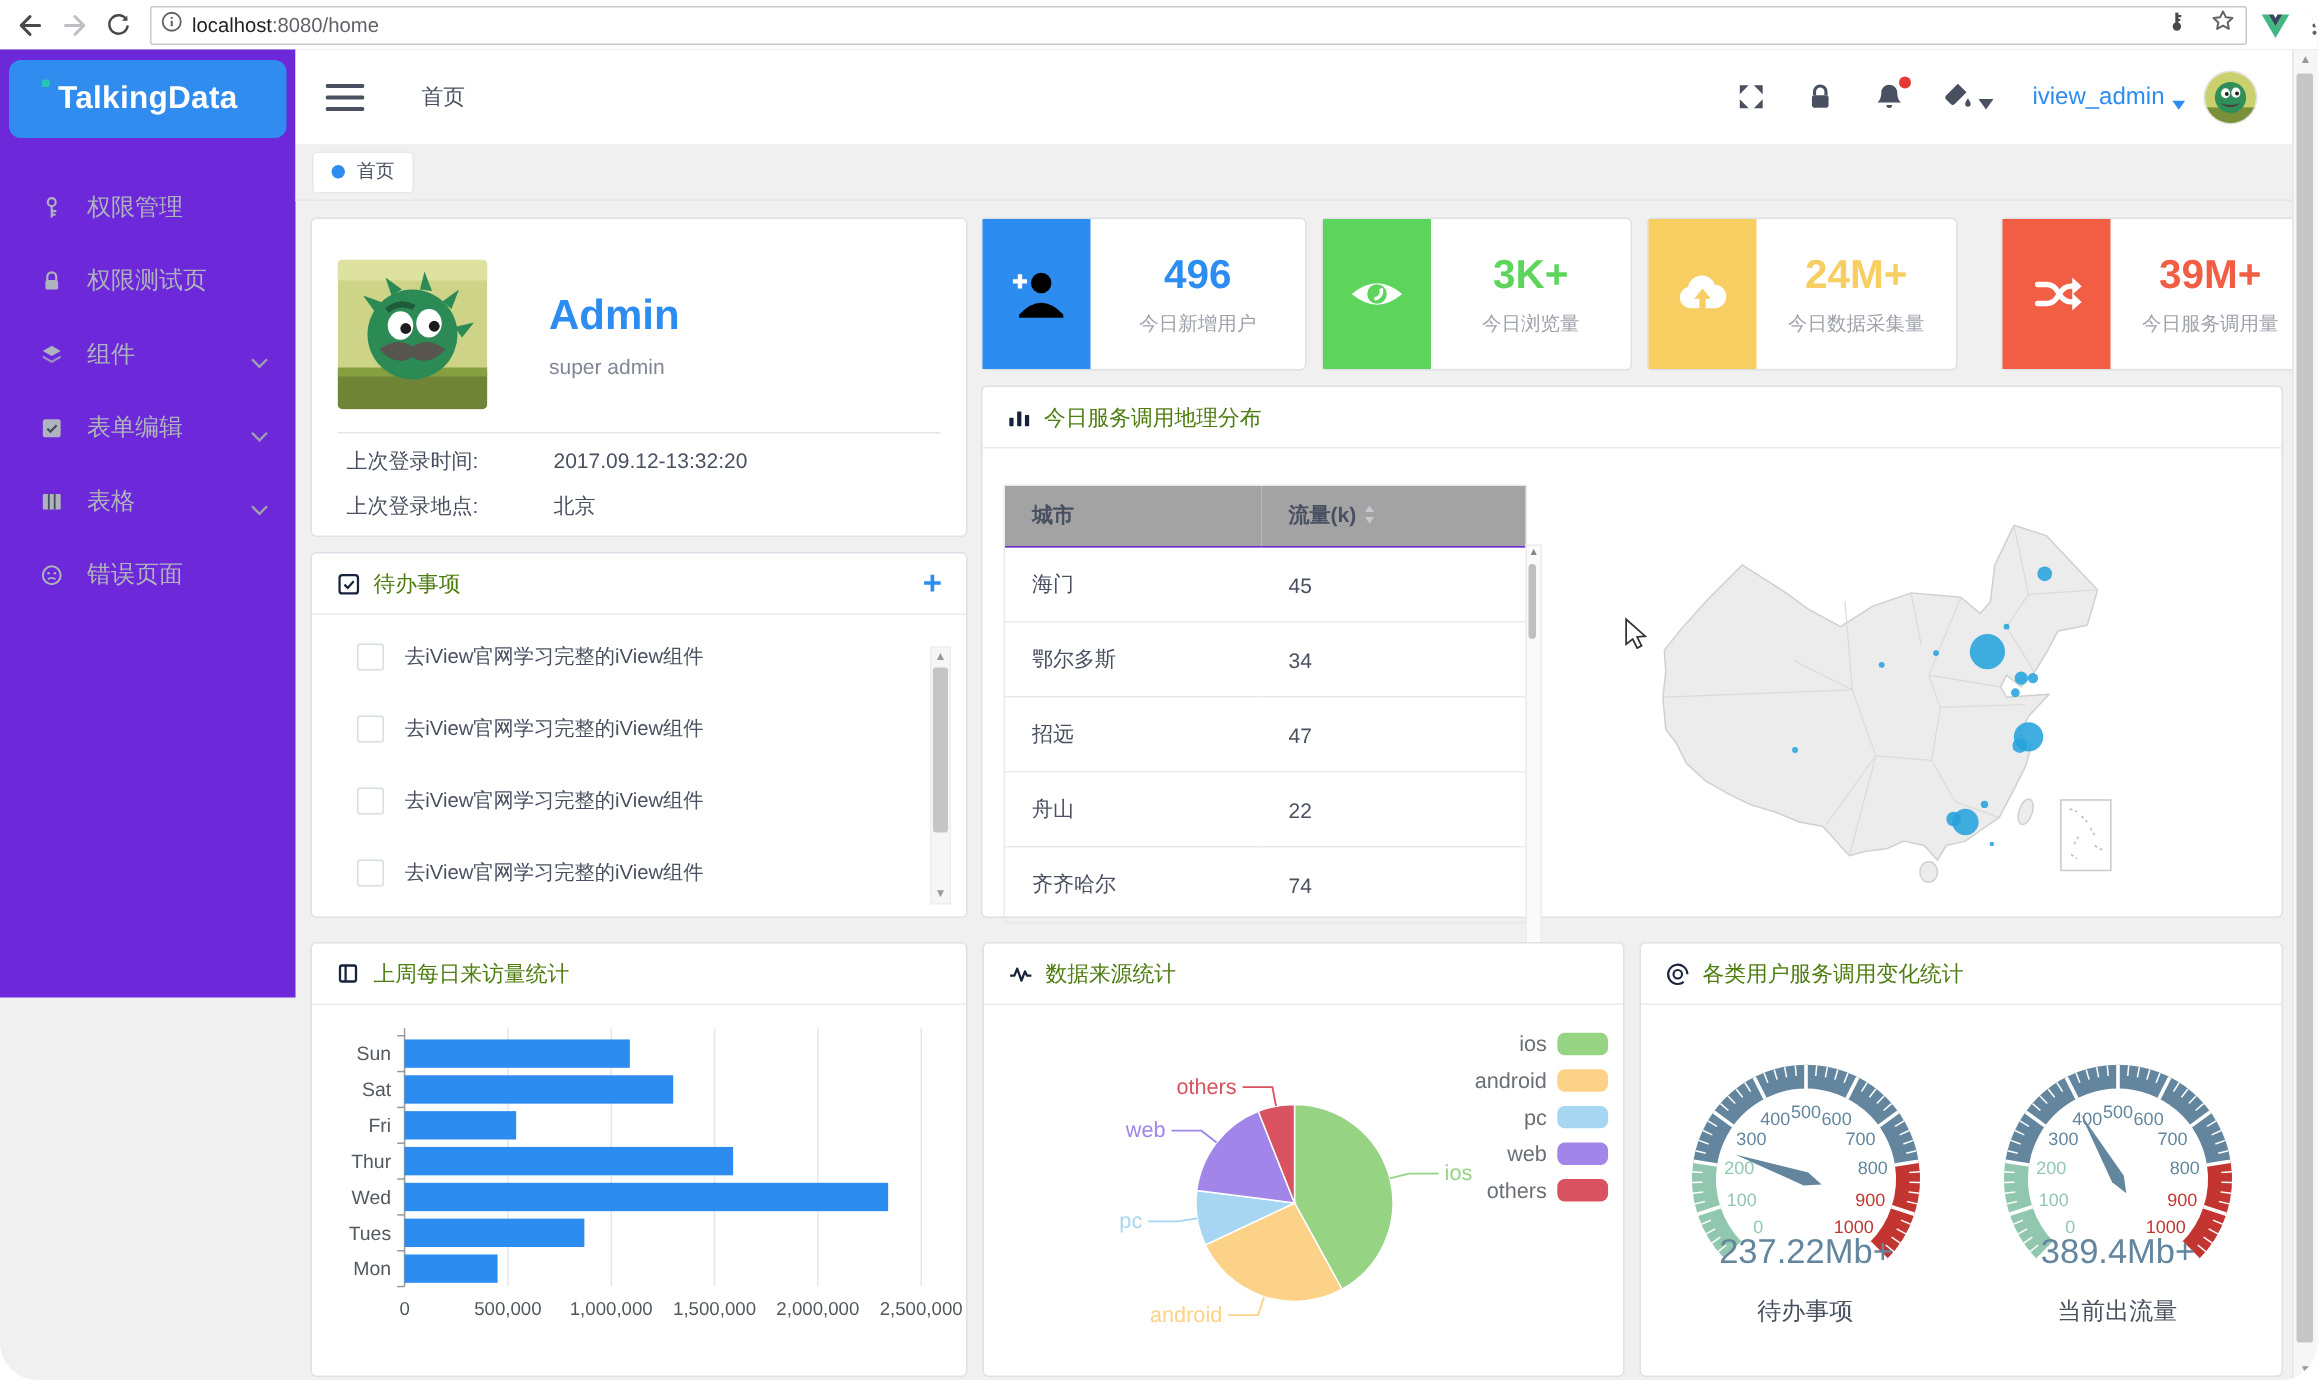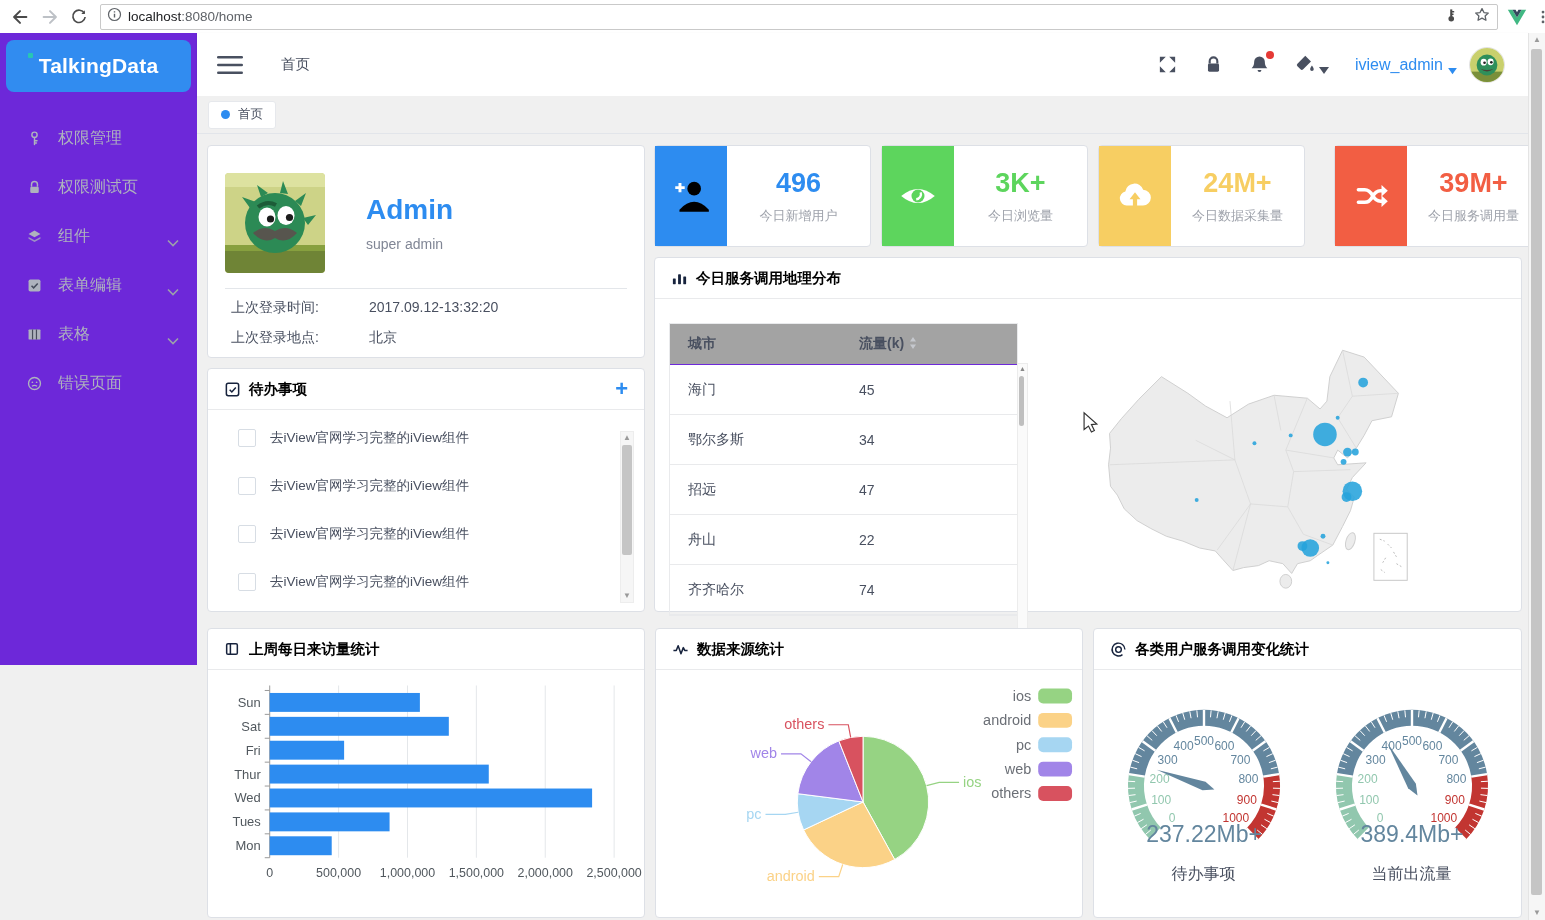--- a/index.html
+++ b/index.html
@@ -1,16 +1,16 @@
 <!DOCTYPE html>
 <html><head>
 <meta charset="utf-8">
 <style>
   html,body{margin:0;padding:0;background:#fff;font-family:"Liberation Sans","DejaVu Sans",sans-serif;}
-  .viewport{position:relative;width:1545px;height:920px;overflow:hidden;background:#f0f0f0;}
+  .viewport{position:relative;width:1545px;height:920px;overflow:hidden;background:#f0f0f0;border-radius:25px;}
 
   
   .browser{position:absolute;left:0;top:0;width:1545px;height:33px;background:#fff;border-bottom:1px solid #d2d2d2;display:flex;align-items:center;}
   .bicon{width:22px;height:22px;display:flex;align-items:center;justify-content:center;margin-left:10px;color:#4a4a4a;}
   .bicon.disabled{color:#bdc1c6;}
   .urlbar{height:24px;flex:0 0 1384px;margin-left:12px;border:1px solid #c9c9c9;border-radius:2px;background:#fff;display:flex;align-items:center;padding:0 6px;}
   .urltext{font-size:13.5px;color:#202124;margin-left:6px;}
   .urltext .rest{color:#5f6368;}
   .urlbar .spacer{flex:1}
   .browser .vue{width:22px;height:22px;margin-left:8px;}
@@ -43,21 +43,21 @@
   
   .tabbar{position:absolute;left:197px;top:96px;width:1332px;height:37px;background:#f0f0f0;border-bottom:1px solid #e2e5ea;display:flex;align-items:center;}
   .tag{margin-left:11px;height:26px;background:#fff;border:1px solid #e6e8ec;border-radius:3px;display:flex;align-items:center;padding:0 12px;cursor:pointer;}
   .tag .dot{width:9px;height:9px;border-radius:50%;background:#2d8cf0;margin-right:8px;}
   .tag .tlbl{font-size:12.5px;color:#495060;}
 
   
   .card{position:absolute;background:#fff;border:1px solid #dde0e6;border-radius:4px;box-sizing:border-box;}
   .card-h{height:40px;display:flex;align-items:center;border-bottom:1px solid #e9eaec;padding:0 16px;}
   .card-h .cicon{width:17px;height:17px;color:#17233d;margin-right:8px;display:flex;align-items:center;}
-  .card-h .ct{font-size:14.5px;font-weight:bold;color:#000000;flex:1;}
+  .card-h .ct{font-size:14.5px;font-weight:normal;color:#4d7c0f;flex:1;}
   .card-h .addbtn{color:#2d8cf0;font-size:22px;font-weight:bold;cursor:pointer;line-height:20px;}
 
   .user-card{left:207px;top:145px;width:438px;height:213px;}
   .ucav{position:absolute;left:17px;top:27px;width:100px;height:100px;border-radius:4px;overflow:hidden;}
   .ucname{position:absolute;left:158px;top:48px;font-size:28px;font-weight:bold;color:#2d8cf0;}
   .ucrole{position:absolute;left:158px;top:90px;font-size:14px;color:#808695;}
   .ucdiv{position:absolute;left:17px;right:17px;top:142px;height:1px;background:#e3e6ea;}
   .ucrow{position:absolute;left:23px;font-size:14px;color:#495060;}
   .ucrow .v{position:absolute;left:138px;white-space:nowrap;}
 

